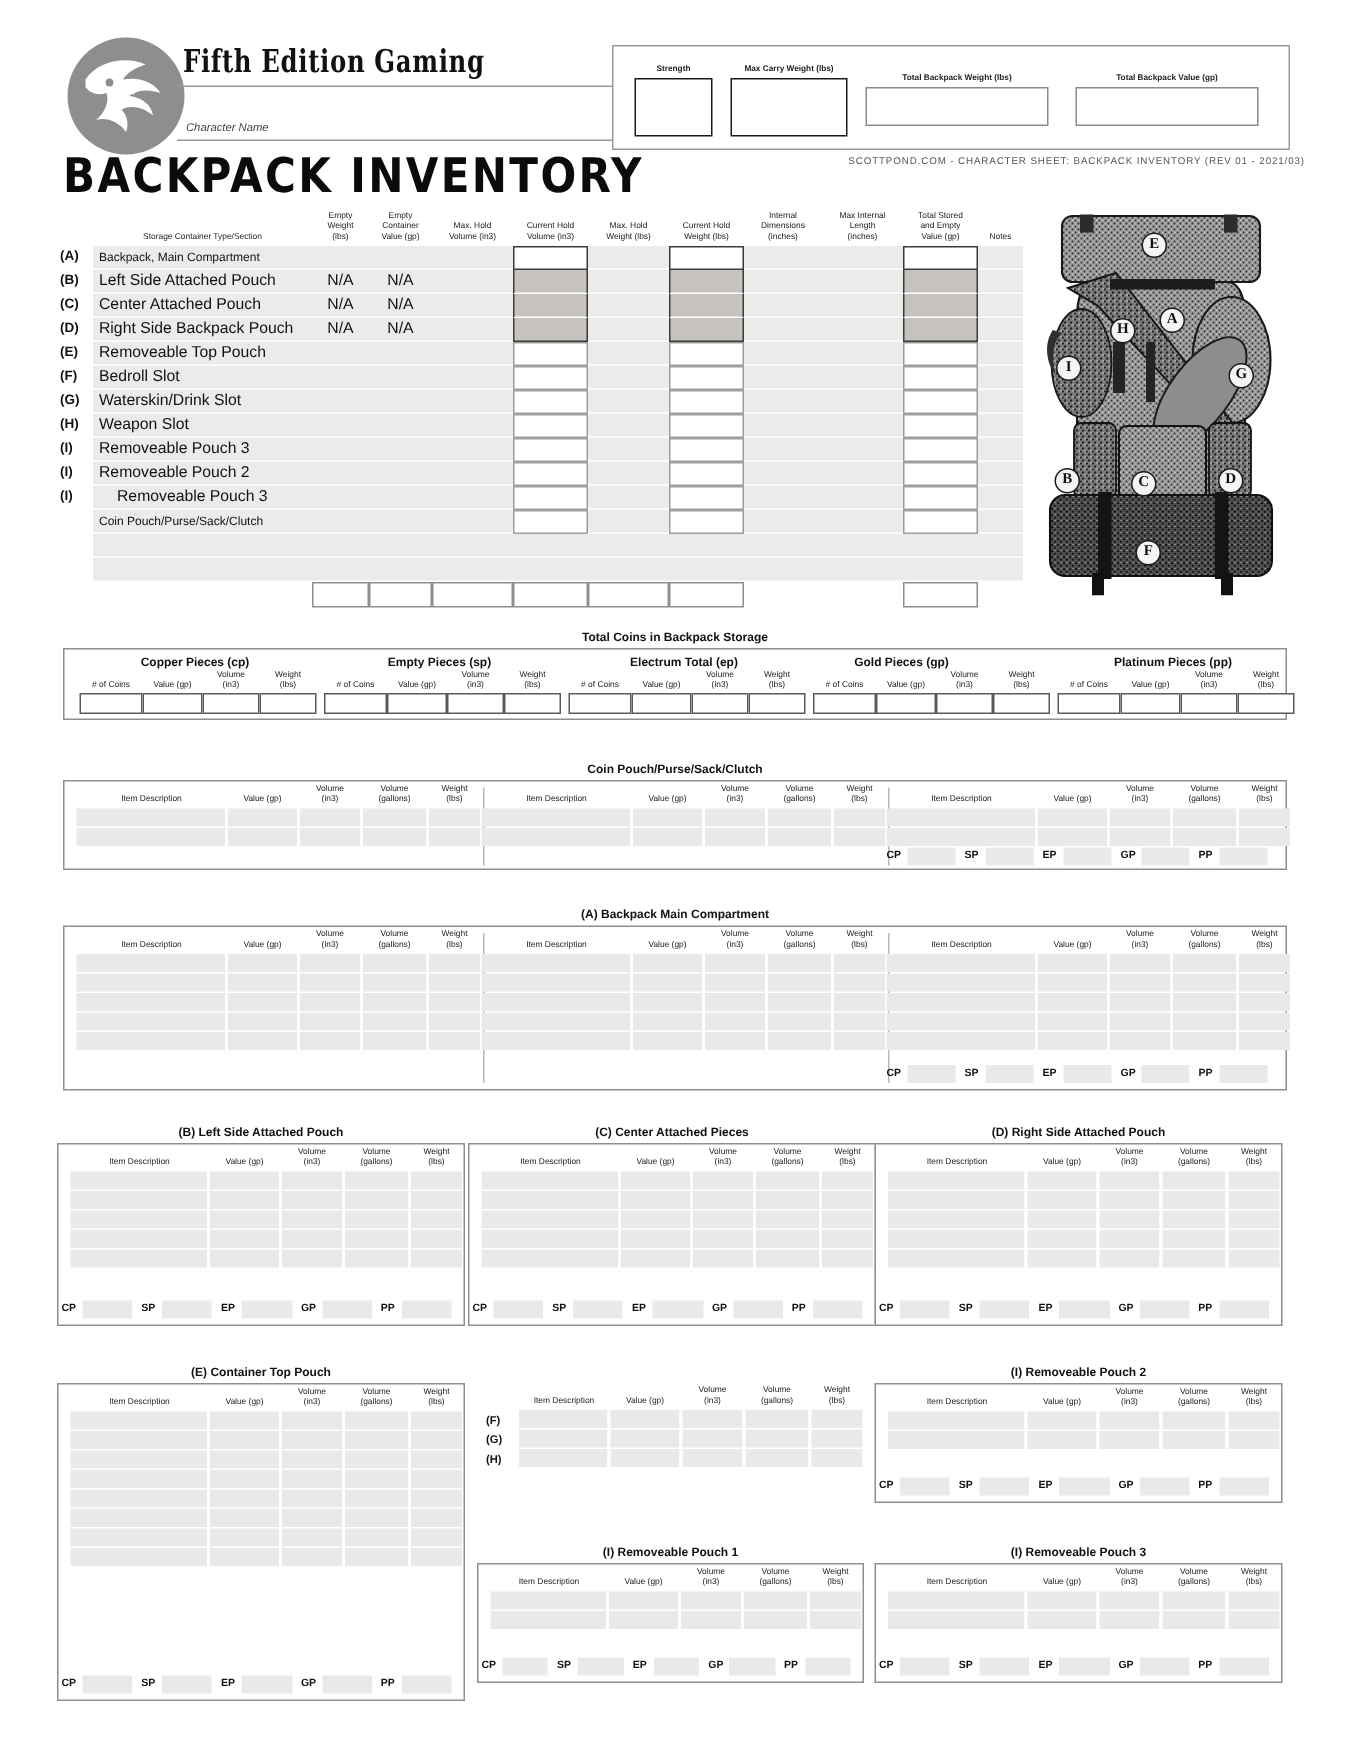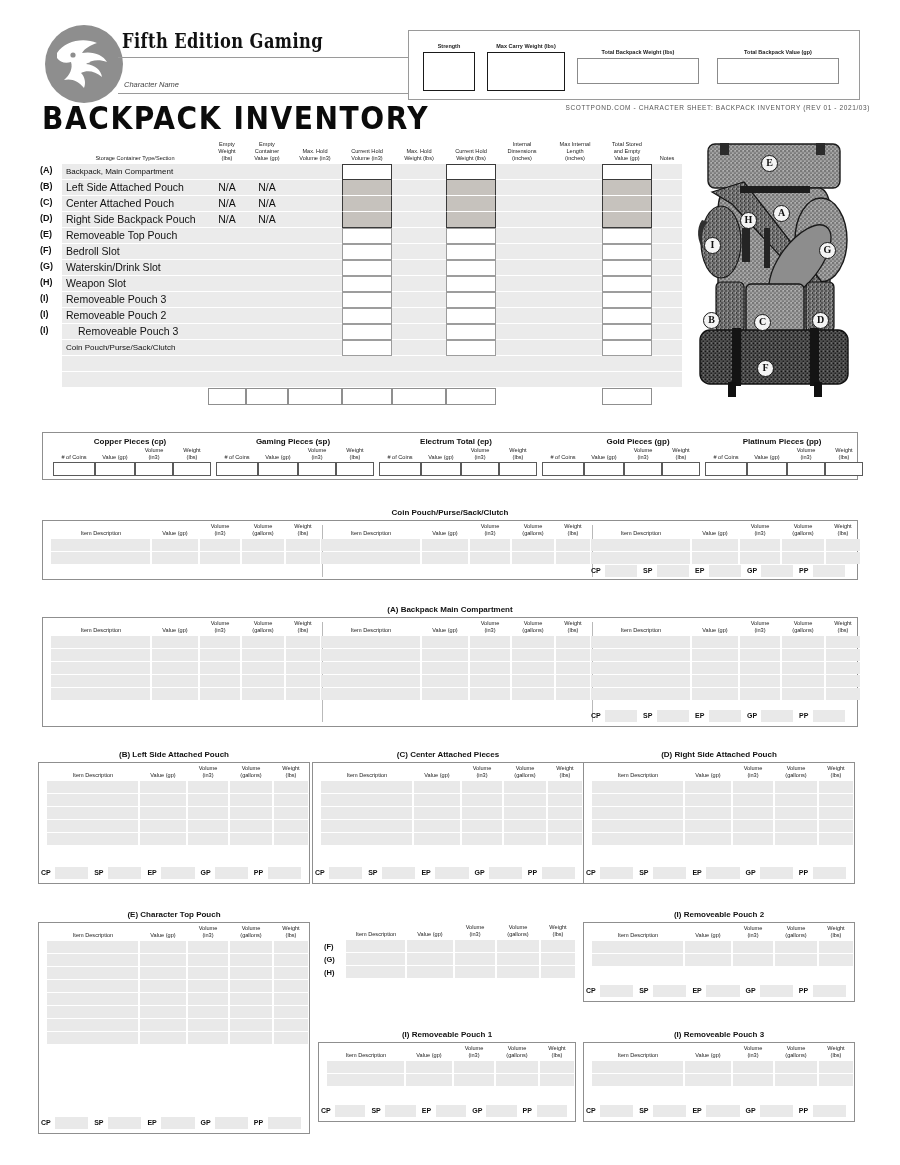--- a/index.html
+++ b/index.html
@@ -496,20 +496,21 @@
     <div class="art-letter" style="left:15px; top:170px;">B</div>
     <div class="art-letter" style="left:66px; top:172px;">C</div>
     <div class="art-letter" style="left:124px; top:170px;">D</div>
     <div class="art-letter" style="left:73px; top:13px;">E</div>
     <div class="art-letter" style="left:69px; top:218px;">F</div>
     <div class="art-letter" style="left:131px; top:100px;">G</div>
     <div class="art-letter" style="left:52px; top:70px;">H</div>
     <div class="art-letter" style="left:16px; top:95px;">I</div>
   </div>
 
+  <div class="panel-title" style="left:0; top:420px; width:900px;">Total Coins in Backpack Storage</div>
   <div class="panel" style="left:42px; top:432px; width:816px; height:48px;">
     <div id="coins-groups">
         <div class="panel-title" style="left: 8px; top: 4px; width: 158px;">Copper Pieces (cp)</div>
         <div class="ghead" style="left: 10px; top: 21px; width: 42px;">
           <div># of  Coins</div>
         </div>
         <div class="gcell w" style="left: 10px; top: 29px; width: 42px; height: 14px;"></div>
         <div class="ghead" style="left: 52px; top: 21px; width: 40px;">
           <div>Value (gp)</div>
         </div>
@@ -517,21 +518,21 @@
         <div class="ghead" style="left: 92px; top: 14px; width: 38px;">
           <div>Volume</div>
           <div>(in3)</div>
         </div>
         <div class="gcell w" style="left: 92px; top: 29px; width: 38px; height: 14px;"></div>
         <div class="ghead" style="left: 130px; top: 14px; width: 38px;">
           <div>Weight</div>
           <div>(lbs)</div>
         </div>
         <div class="gcell w" style="left: 130px; top: 29px; width: 38px; height: 14px;"></div>
-        <div class="panel-title" style="left: 171px; top: 4px; width: 158px;">Gaming Pieces (sp)</div>
+        <div class="panel-title" style="left: 171px; top: 4px; width: 158px;">Empty Pieces (sp)</div>
         <div class="ghead" style="left: 173px; top: 21px; width: 42px;">
           <div># of  Coins</div>
         </div>
         <div class="gcell w" style="left: 173px; top: 29px; width: 42px; height: 14px;"></div>
         <div class="ghead" style="left: 215px; top: 21px; width: 40px;">
           <div>Value (gp)</div>
         </div>
         <div class="gcell w" style="left: 215px; top: 29px; width: 40px; height: 14px;"></div>
         <div class="ghead" style="left: 255px; top: 14px; width: 38px;">
           <div>Volume</div>
@@ -555,21 +556,21 @@
         <div class="ghead" style="left: 418px; top: 14px; width: 38px;">
           <div>Volume</div>
           <div>(in3)</div>
         </div>
         <div class="gcell w" style="left: 418px; top: 29px; width: 38px; height: 14px;"></div>
         <div class="ghead" style="left: 456px; top: 14px; width: 38px;">
           <div>Weight</div>
           <div>(lbs)</div>
         </div>
         <div class="gcell w" style="left: 456px; top: 29px; width: 38px; height: 14px;"></div>
-        <div class="panel-title" style="left: 516px; top: 4px; width: 158px;">Gold Pieces (gp)</div>
+        <div class="panel-title" style="left: 479px; top: 4px; width: 158px;">Gold Pieces (gp)</div>
         <div class="ghead" style="left: 499px; top: 21px; width: 42px;">
           <div># of  Coins</div>
         </div>
         <div class="gcell w" style="left: 499px; top: 29px; width: 42px; height: 14px;"></div>
         <div class="ghead" style="left: 541px; top: 21px; width: 40px;">
           <div>Value (gp)</div>
         </div>
         <div class="gcell w" style="left: 541px; top: 29px; width: 40px; height: 14px;"></div>
         <div class="ghead" style="left: 581px; top: 14px; width: 38px;">
           <div>Volume</div>
@@ -1044,21 +1045,21 @@
         <div class="gcell" style="left: 16px; top: 104px; width: 33.2px; height: 12px;"></div>
         <div class="coinlabel" style="left: 55.2px; top: 106px;">SP</div>
         <div class="gcell" style="left: 69.2px; top: 104px; width: 33.2px; height: 12px;"></div>
         <div class="coinlabel" style="left: 108.4px; top: 106px;">EP</div>
         <div class="gcell" style="left: 122.4px; top: 104px; width: 33.2px; height: 12px;"></div>
         <div class="coinlabel" style="left: 161.6px; top: 106px;">GP</div>
         <div class="gcell" style="left: 175.6px; top: 104px; width: 33.2px; height: 12px;"></div>
         <div class="coinlabel" style="left: 214.8px; top: 106px;">PP</div>
         <div class="gcell" style="left: 228.8px; top: 104px; width: 33.2px; height: 12px;"></div>
       </div>
-      <div class="panel-title" style="left: 38px; top: 910px; width: 272px;">(E) Character Top Pouch</div>
+      <div class="panel-title" style="left: 38px; top: 910px; width: 272px;">(E) Container Top Pouch</div>
       <div class="panel" style="left: 38px; top: 922px; width: 272px; height: 212px;">
         <div class="ghead" style="left: 8px; top: 9px; width: 92px;">
           <div>Item Description</div>
         </div>
         <div class="ghead" style="left: 100px; top: 9px; width: 48px;">
           <div>Value (gp)</div>
         </div>
         <div class="ghead" style="left: 148px; top: 2px; width: 42px;">
           <div>Volume</div>
           <div>(in3)</div>

